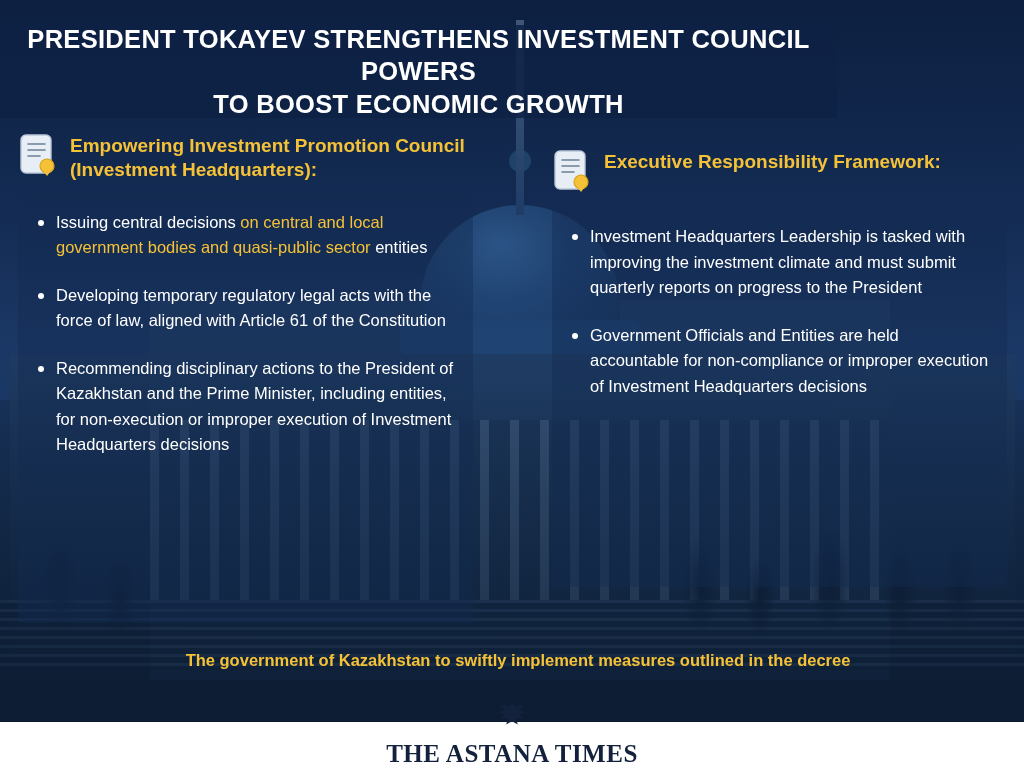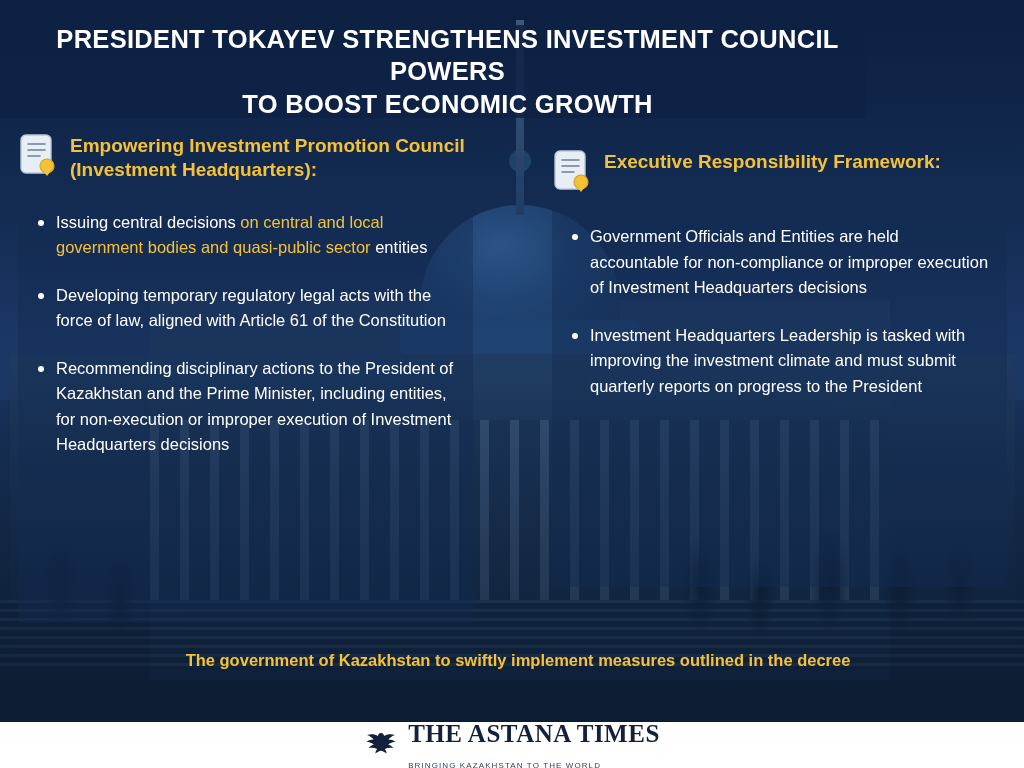--- a/index.html
+++ b/index.html
@@ -113,21 +113,20 @@
   }
 
   
   .header {
     position: absolute;
     left: 0; top: 25px; width: 837px; height: 93px;
     background: rgba(14, 34, 70, .86);
     display: flex;
     align-items: center;
     justify-content: center;
-    padding-left: 29px;
   }
   .header h1 {
     margin: 0;
     color: #ffffff;
     font-size: 25.5px;
     font-weight: bold;
     letter-spacing: .3px;
     line-height: 1.28;
     text-align: center;
     text-transform: uppercase;
@@ -201,20 +200,21 @@
 
   
   .brandbar {
     position: absolute;
     left: 0; top: 722px; width: 1024px; height: 46px;
     background: #ffffff;
     display: flex;
     align-items: center;
     justify-content: center;
     gap: 10px;
+    flex-direction: column;
   }
   .brand-text { text-align: left; }
   .brand-name {
     color: #13213c;
     font-family: "Liberation Serif", serif;
     font-size: 25px;
     font-weight: bold;
     letter-spacing: .5px;
     line-height: 1;
   }
@@ -302,24 +302,24 @@
           <circle cx="29" cy="34" r="7" fill="#f5c237" stroke="#d9a21d" stroke-width="1.2"></circle>
           <path d="M26 40 l3 4 l3 -4 z" fill="#f5c237"></path>
         </svg>
       </span>
       <div class="title">Executive Responsibility Framework:</div>
     </div>
 
     <div class="panel panel-right">
       <ul class="bullets">
         <li>
+          <span>Investment Headquarters Leadership is tasked with improving the investment climate and must submit quarterly reports on progress to the President</span>
+        </li>
+        <li>
           <span>Government Officials and Entities are held accountable for non-compliance or improper execution of Investment Headquarters decisions</span>
-        </li>
-        <li>
-          <span>Investment Headquarters Leadership is tasked with improving the investment climate and must submit quarterly reports on progress to the President</span>
         </li>
       </ul>
     </div>
   </div>
 
   <div class="footer-note">
     <div>The government of Kazakhstan to swiftly implement measures outlined in the decree</div>
   </div>
 
   <div class="brandbar">

